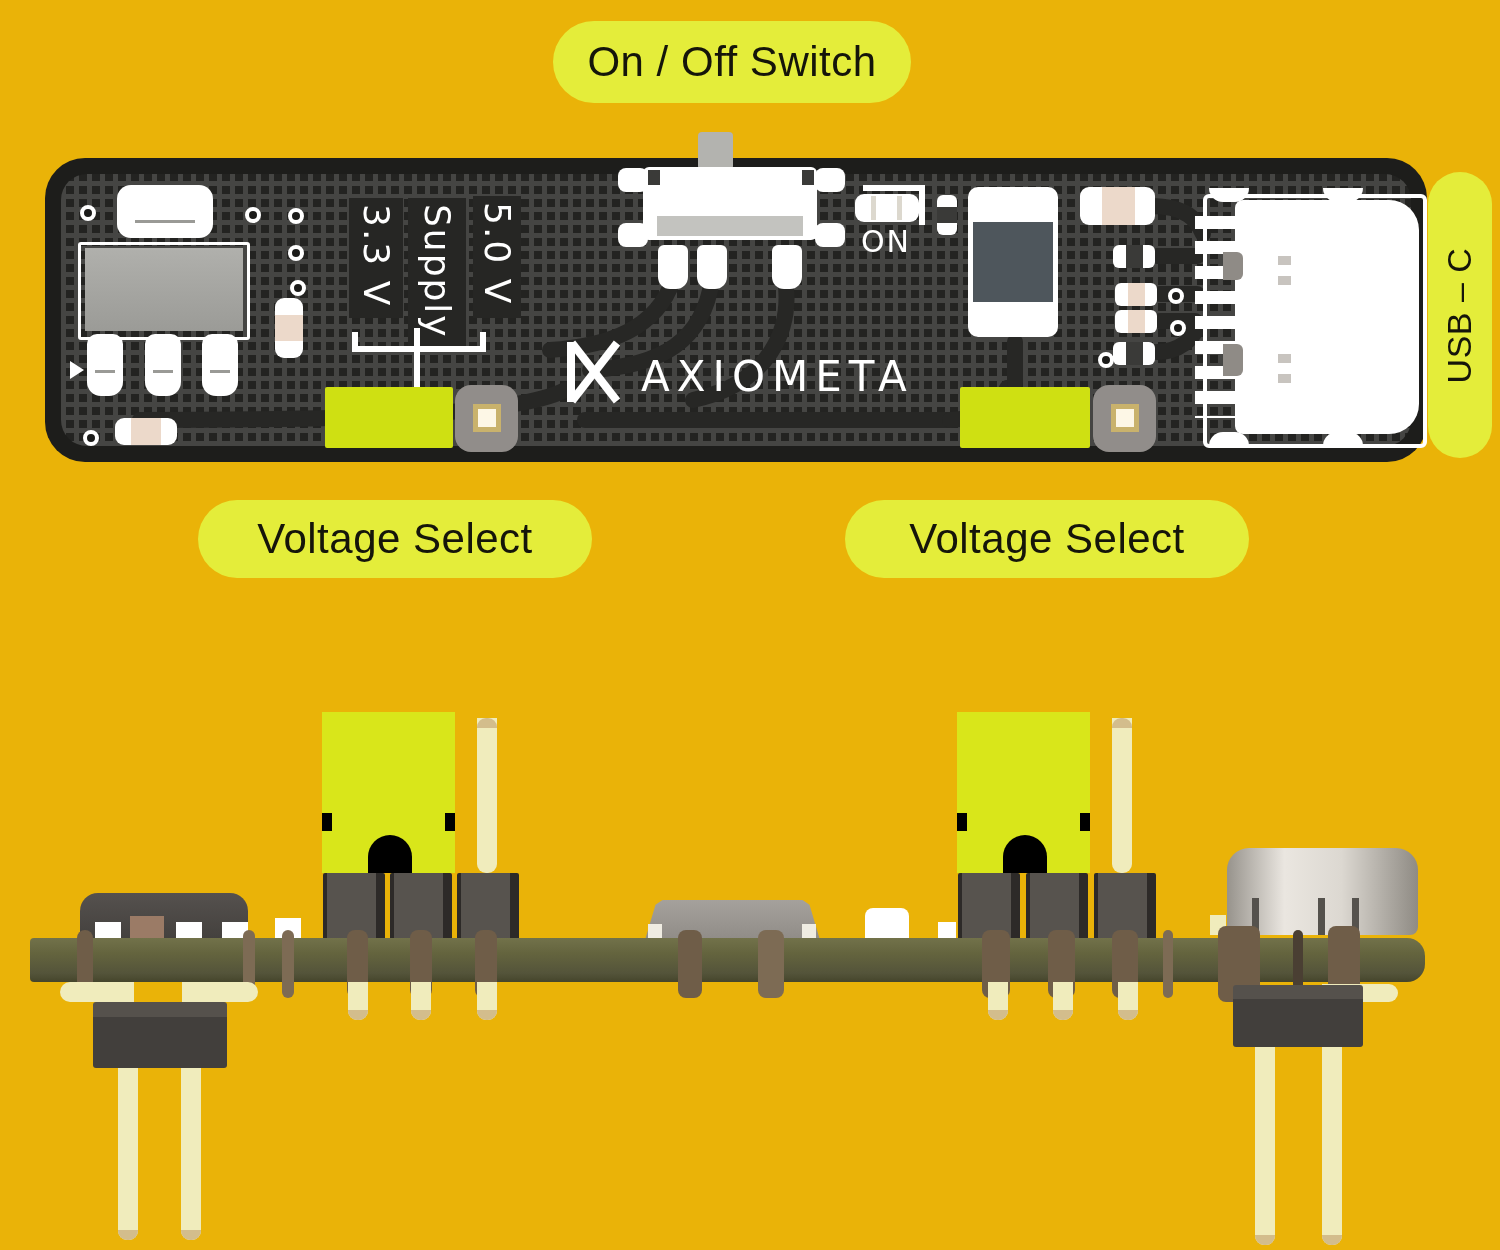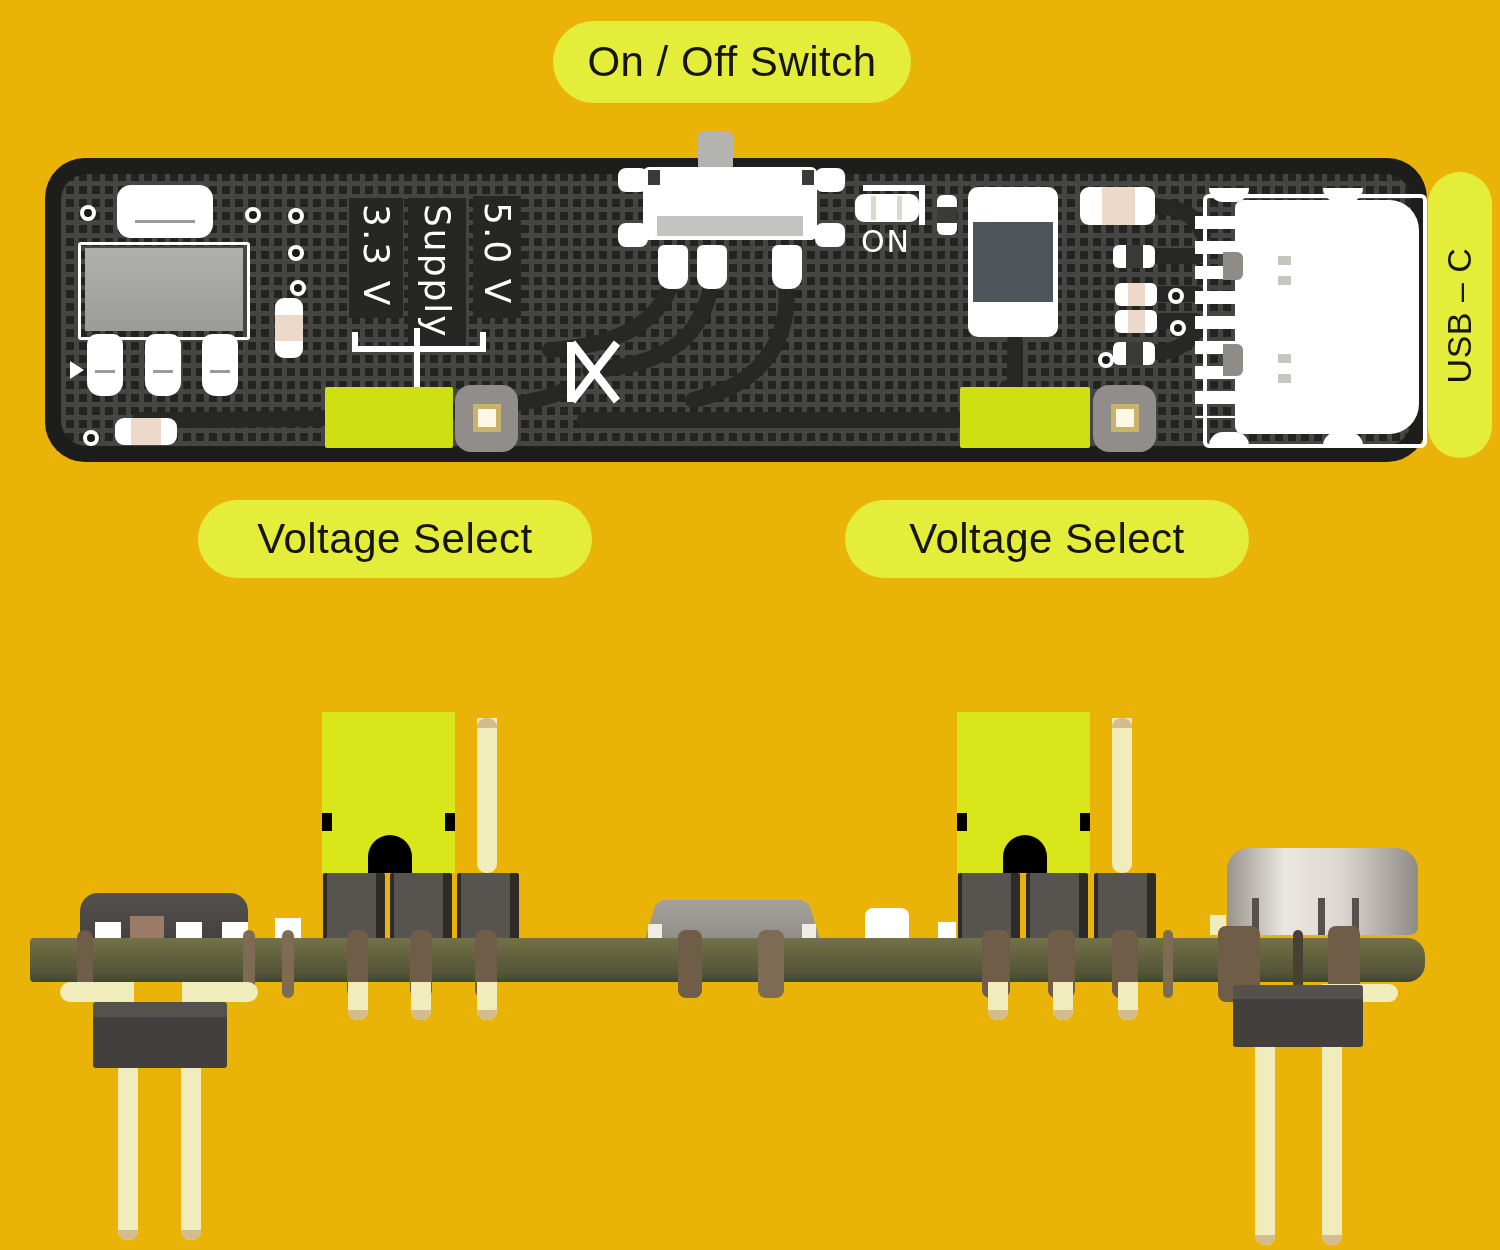--- a/index.html
+++ b/index.html
@@ -175,20 +175,21 @@
     <div class="via" style="left:1125px;top:162px;"></div>
     <div class="via" style="left:1053px;top:194px;"></div>
 
     <svg class="abs" style="left:518px;top:182px;" width="64" height="64" viewBox="0 0 64 64">
       <g stroke="#fff" stroke-width="8" fill="none">
         <line x1="8" y1="2" x2="8" y2="62"></line>
         <line x1="9" y1="3" x2="54" y2="61"></line>
         <line x1="54" y1="3" x2="9" y2="61"></line>
       </g>
     </svg>
+    <div id="logo-text" style="left:596px;top:194px;">AXIOMETA</div>
 
     <div class="jumper-top" style="left:915px;top:229px;width:130px;"></div>
     <div class="pad-gray" style="left:1048px;top:227px;"></div>
     <div class="gold-sq" style="left:1066px;top:246px;"></div>
 
     <div class="abs" style="left:1158px;top:36px;width:216px;height:246px;border:4px solid #fff;border-radius:6px;"></div>
     <div class="abs" style="left:1190px;top:42px;width:184px;height:234px;background:#fff;border-radius:8px 30px 30px 8px;"></div>
     <div class="abs" style="left:1150px;top:58px;width:42px;height:202px;
                 background:repeating-linear-gradient(180deg,#fff 0 13px,transparent 13px 25px);"></div>
     <div class="abs" style="left:1178px;top:94px;width:20px;height:28px;background:var(--metal-gray);border-radius:0 6px 6px 0;"></div>

